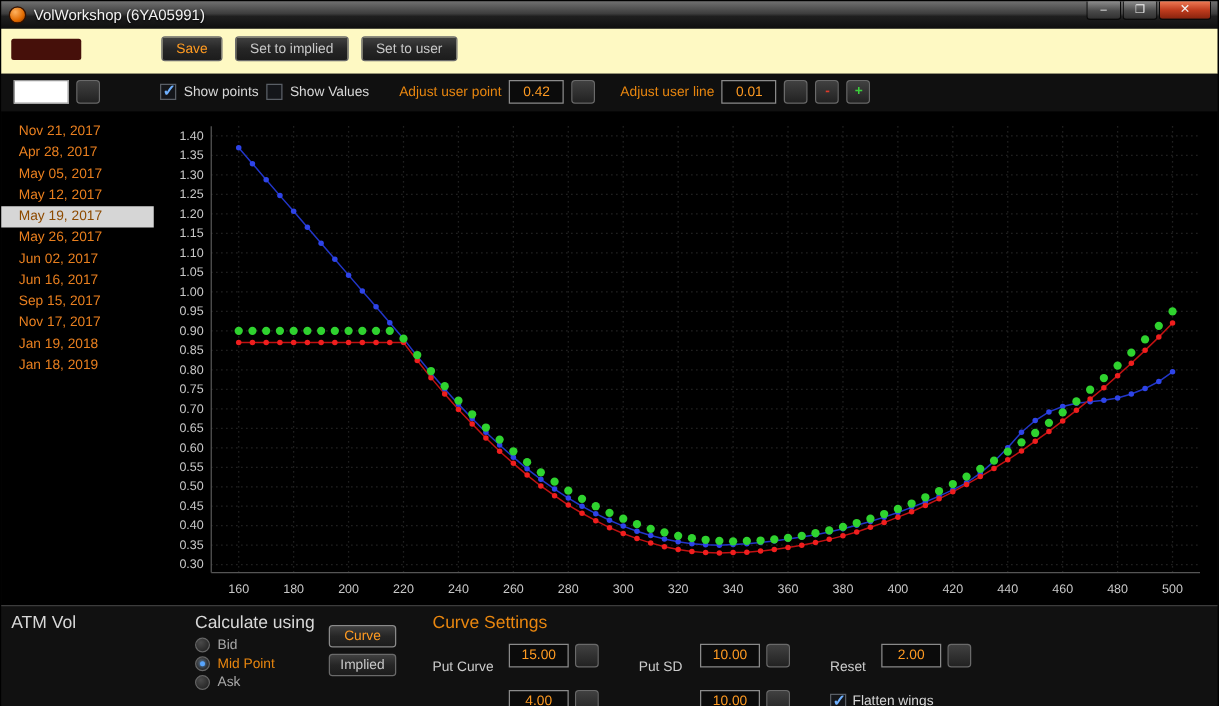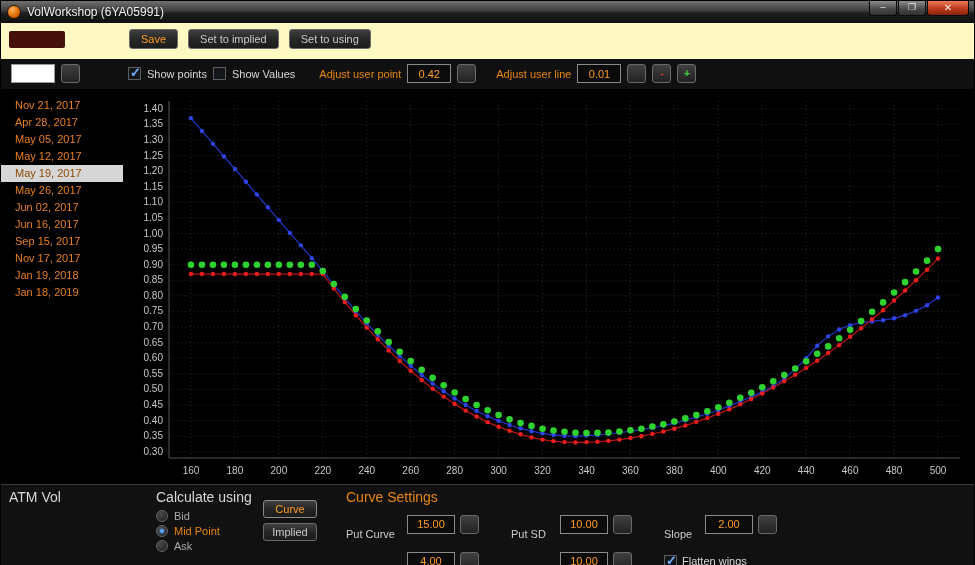--- a/index.html
+++ b/index.html
@@ -92,21 +92,21 @@
       <div class="winbtn">❐</div>
       <div class="winbtn close">✕</div>
     </div>
   </div>
 
   <div class="toolbar1">
     <div class="redacted"></div>
     <div class="row1-btns">
       <button class="btn save">Save</button>
       <button class="btn">Set to implied</button>
-      <button class="btn">Set to using</button>
+      <button class="btn">Set to user</button>
     </div>
   </div>
 
   <div class="toolbar2">
     <input class="white-input" value="" style="">
     <div class="small-btn sb-abs" style="left:60px"></div>
     <div class="ctrl-row">
       <span class="checkbox checked" id="cb-show-points"></span>
       <span class="cb-label">Show points</span>
       <span class="checkbox"></span>
@@ -467,21 +467,21 @@
       <div class="lbl orange">Curve Settings</div>
       <div class="cs-row">
         <span class="cs-lbl w56">Put Curve</span>
         <input class="val-input cs-input" value="15.00" style="">
         <span class="small-btn"></span>
         <span class="gap"></span>
         <span class="cs-lbl w44">Put SD</span>
         <input class="val-input cs-input" value="10.00" style="">
         <span class="small-btn"></span>
         <span class="gap"></span>
-        <span class="cs-lbl w36">Slope</span>
+        <span class="cs-lbl w36">Reset</span>
         <input class="val-input cs-input" value="2.00" style="">
         <span class="small-btn"></span>
       </div>
       <div class="cs-row">
         <span class="cs-lbl w56">Call Curve</span>
         <input class="val-input cs-input" value="4.00" style="">
         <span class="small-btn"></span>
         <span class="gap"></span>
         <span class="cs-lbl w44">Call SD</span>
         <input class="val-input cs-input" value="10.00" style="">

